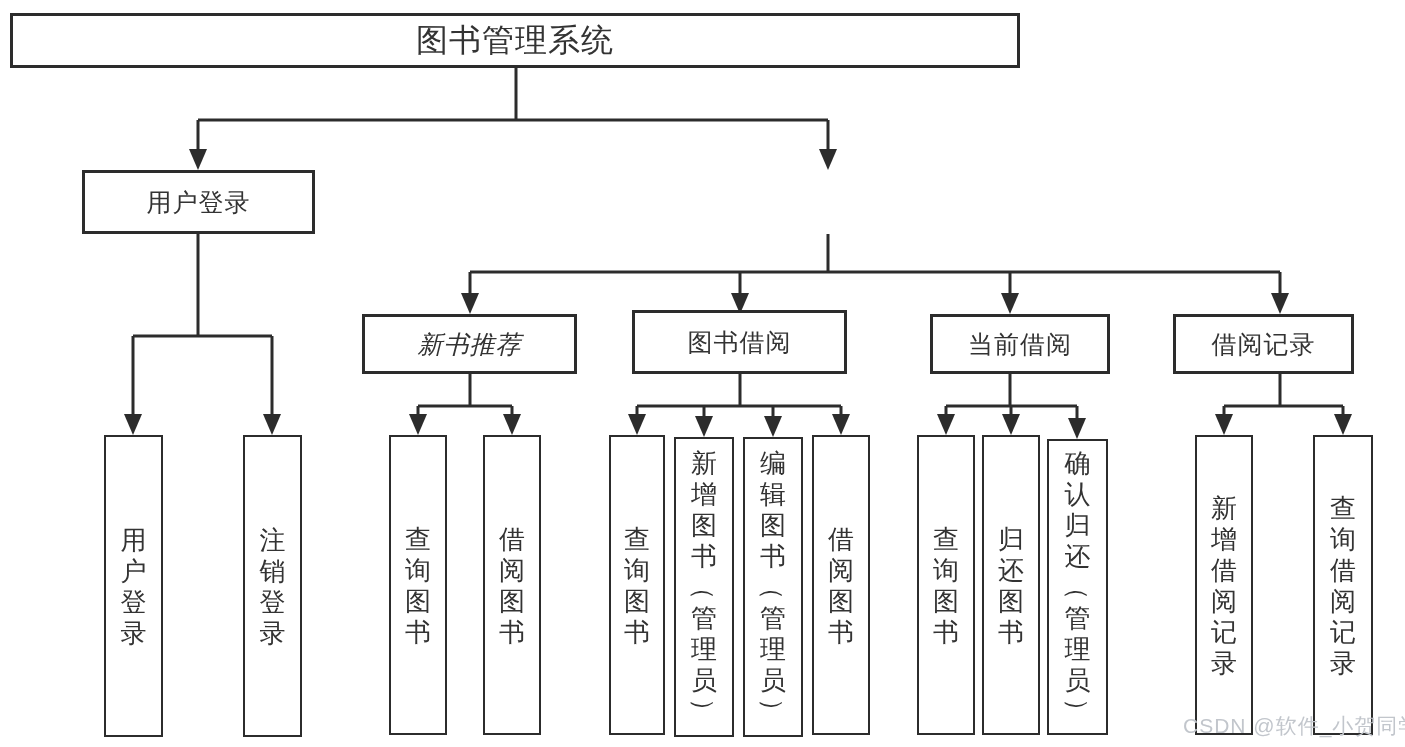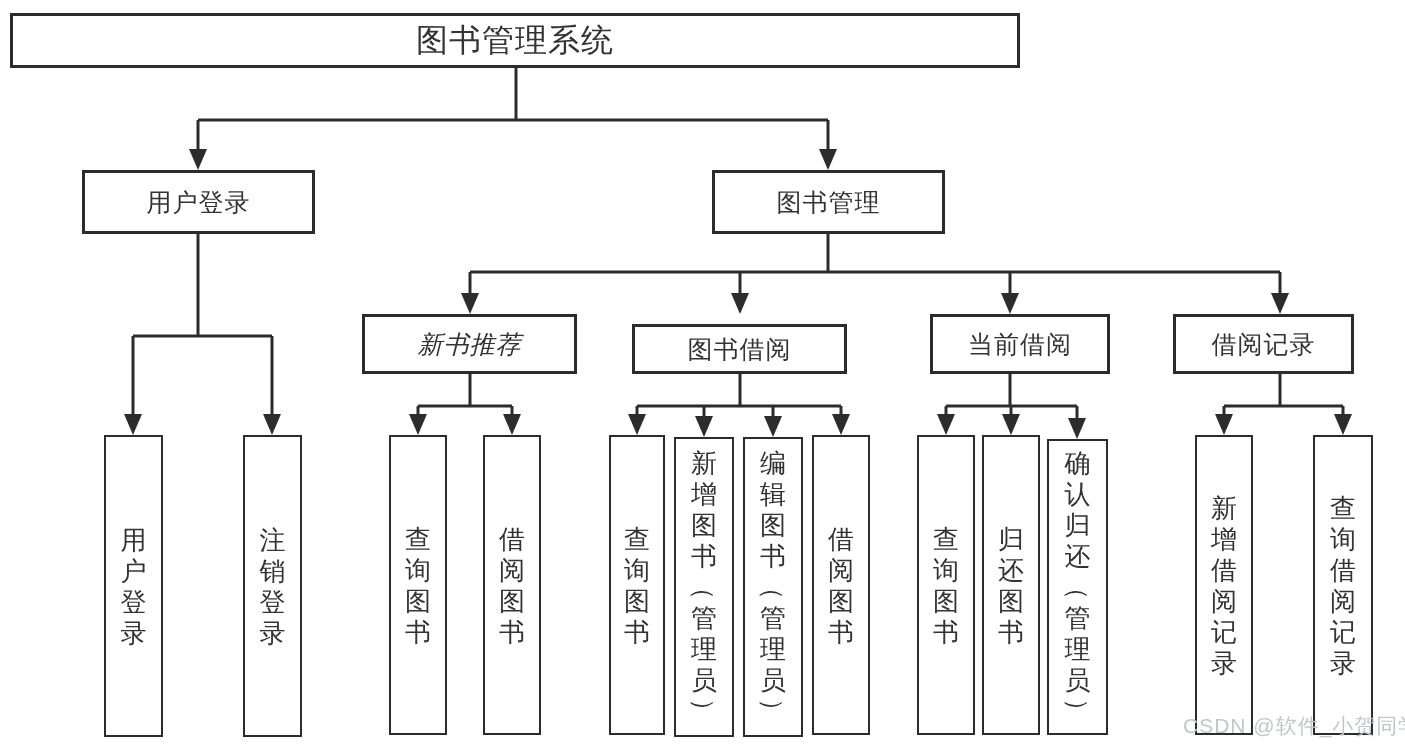--- a/index.html
+++ b/index.html
@@ -100,28 +100,25 @@
     <polygon class="arrow" points="1334,414 1352,414 1343,435"></polygon>
   </svg>
 
   <div class="node root-node" style="left:10px; top:13px; width:1010px; height:55px;">
     <span>图书管理系统</span>
   </div>
 
   <div class="node" style="left:82px; top:170px; width:233px; height:64px;">
     <span>用户登录</span>
   </div>
-  <div class="node" style="left:712px; top:170px; width:233px; height:64px;">
-    <span>图书管理</span>
-  </div>
 
   <div class="node" style="left:362px; top:314px; width:215px; height:60px;font-style:italic;">
     <span>新书推荐</span>
   </div>
-  <div class="node" style="left:632px; top:324px; width:215px; height:50px;">
+  <div class="node" style="left:632px; top:310px; width:215px; height:64px;">
     <span>图书借阅</span>
   </div>
   <div class="node" style="left:902px; top:314px; width:180px; height:60px;margin-left:28px;">
     <span>当前借阅</span>
   </div>
   <div class="node" style="left:1173px; top:314px; width:181px; height:60px;">
     <span>借阅记录</span>
   </div>
 
   <div class="leaf" style="left:104px; top:435px; width:59px; height:302px;">

